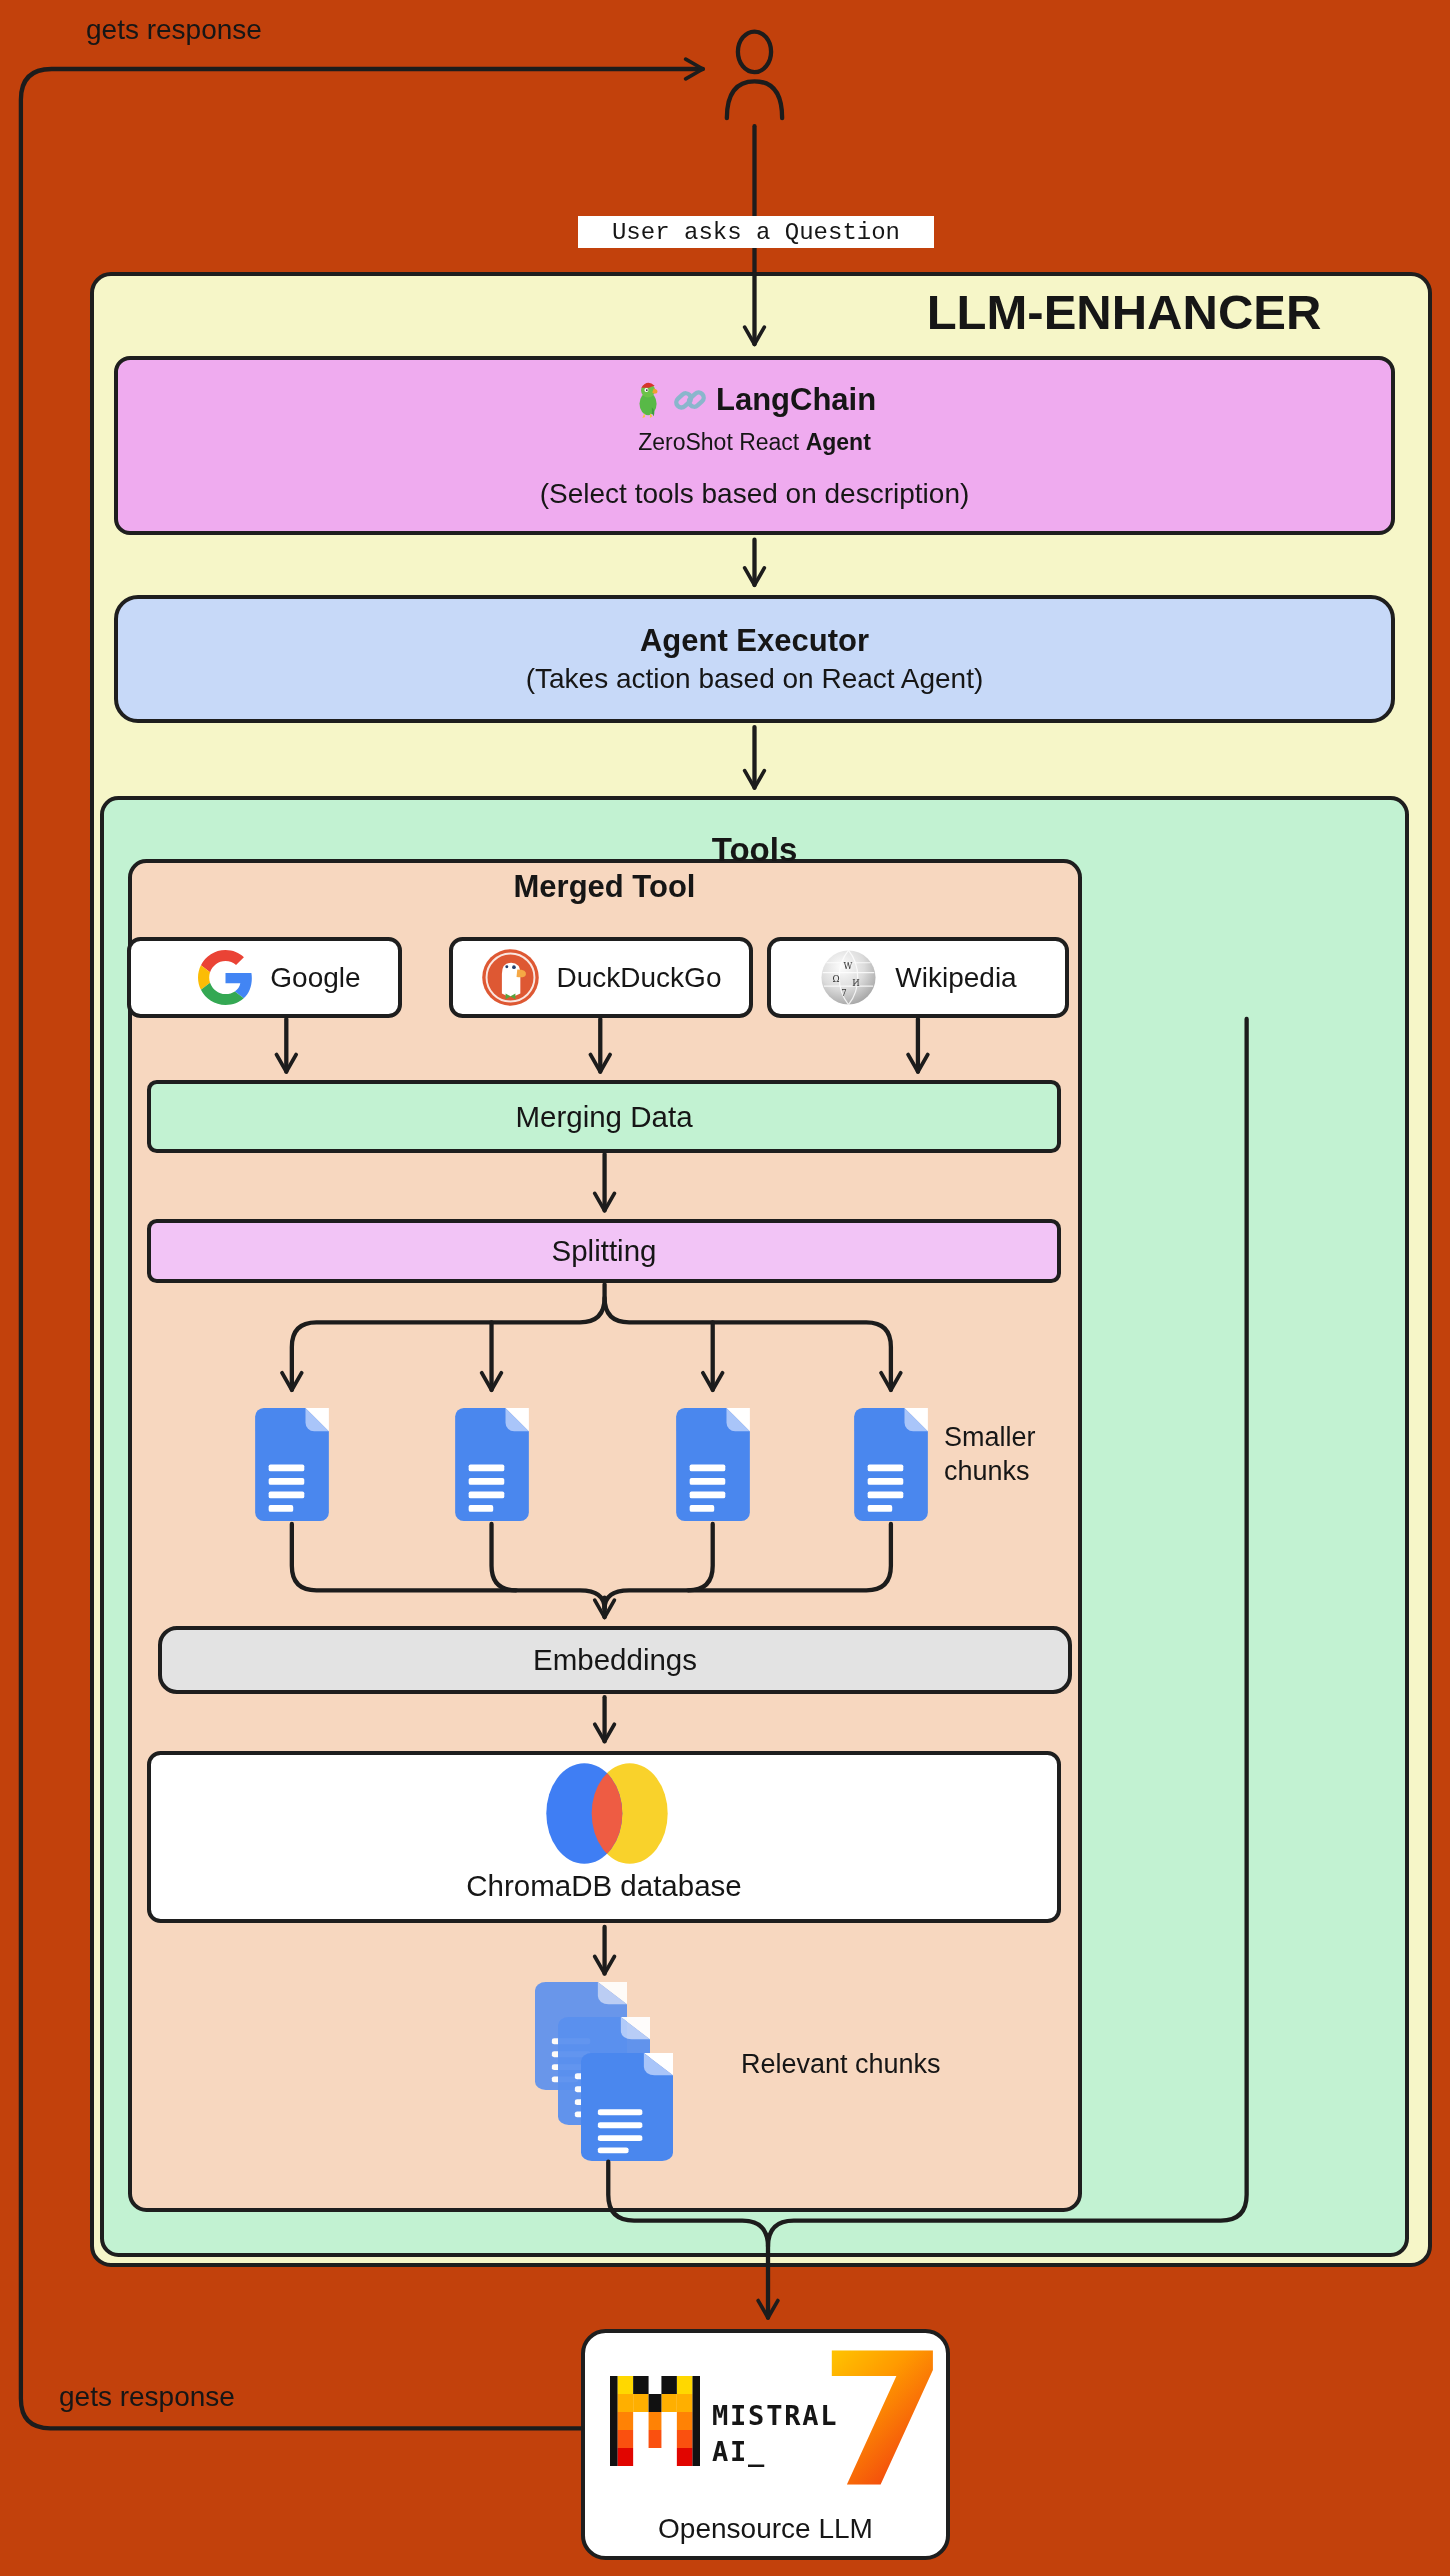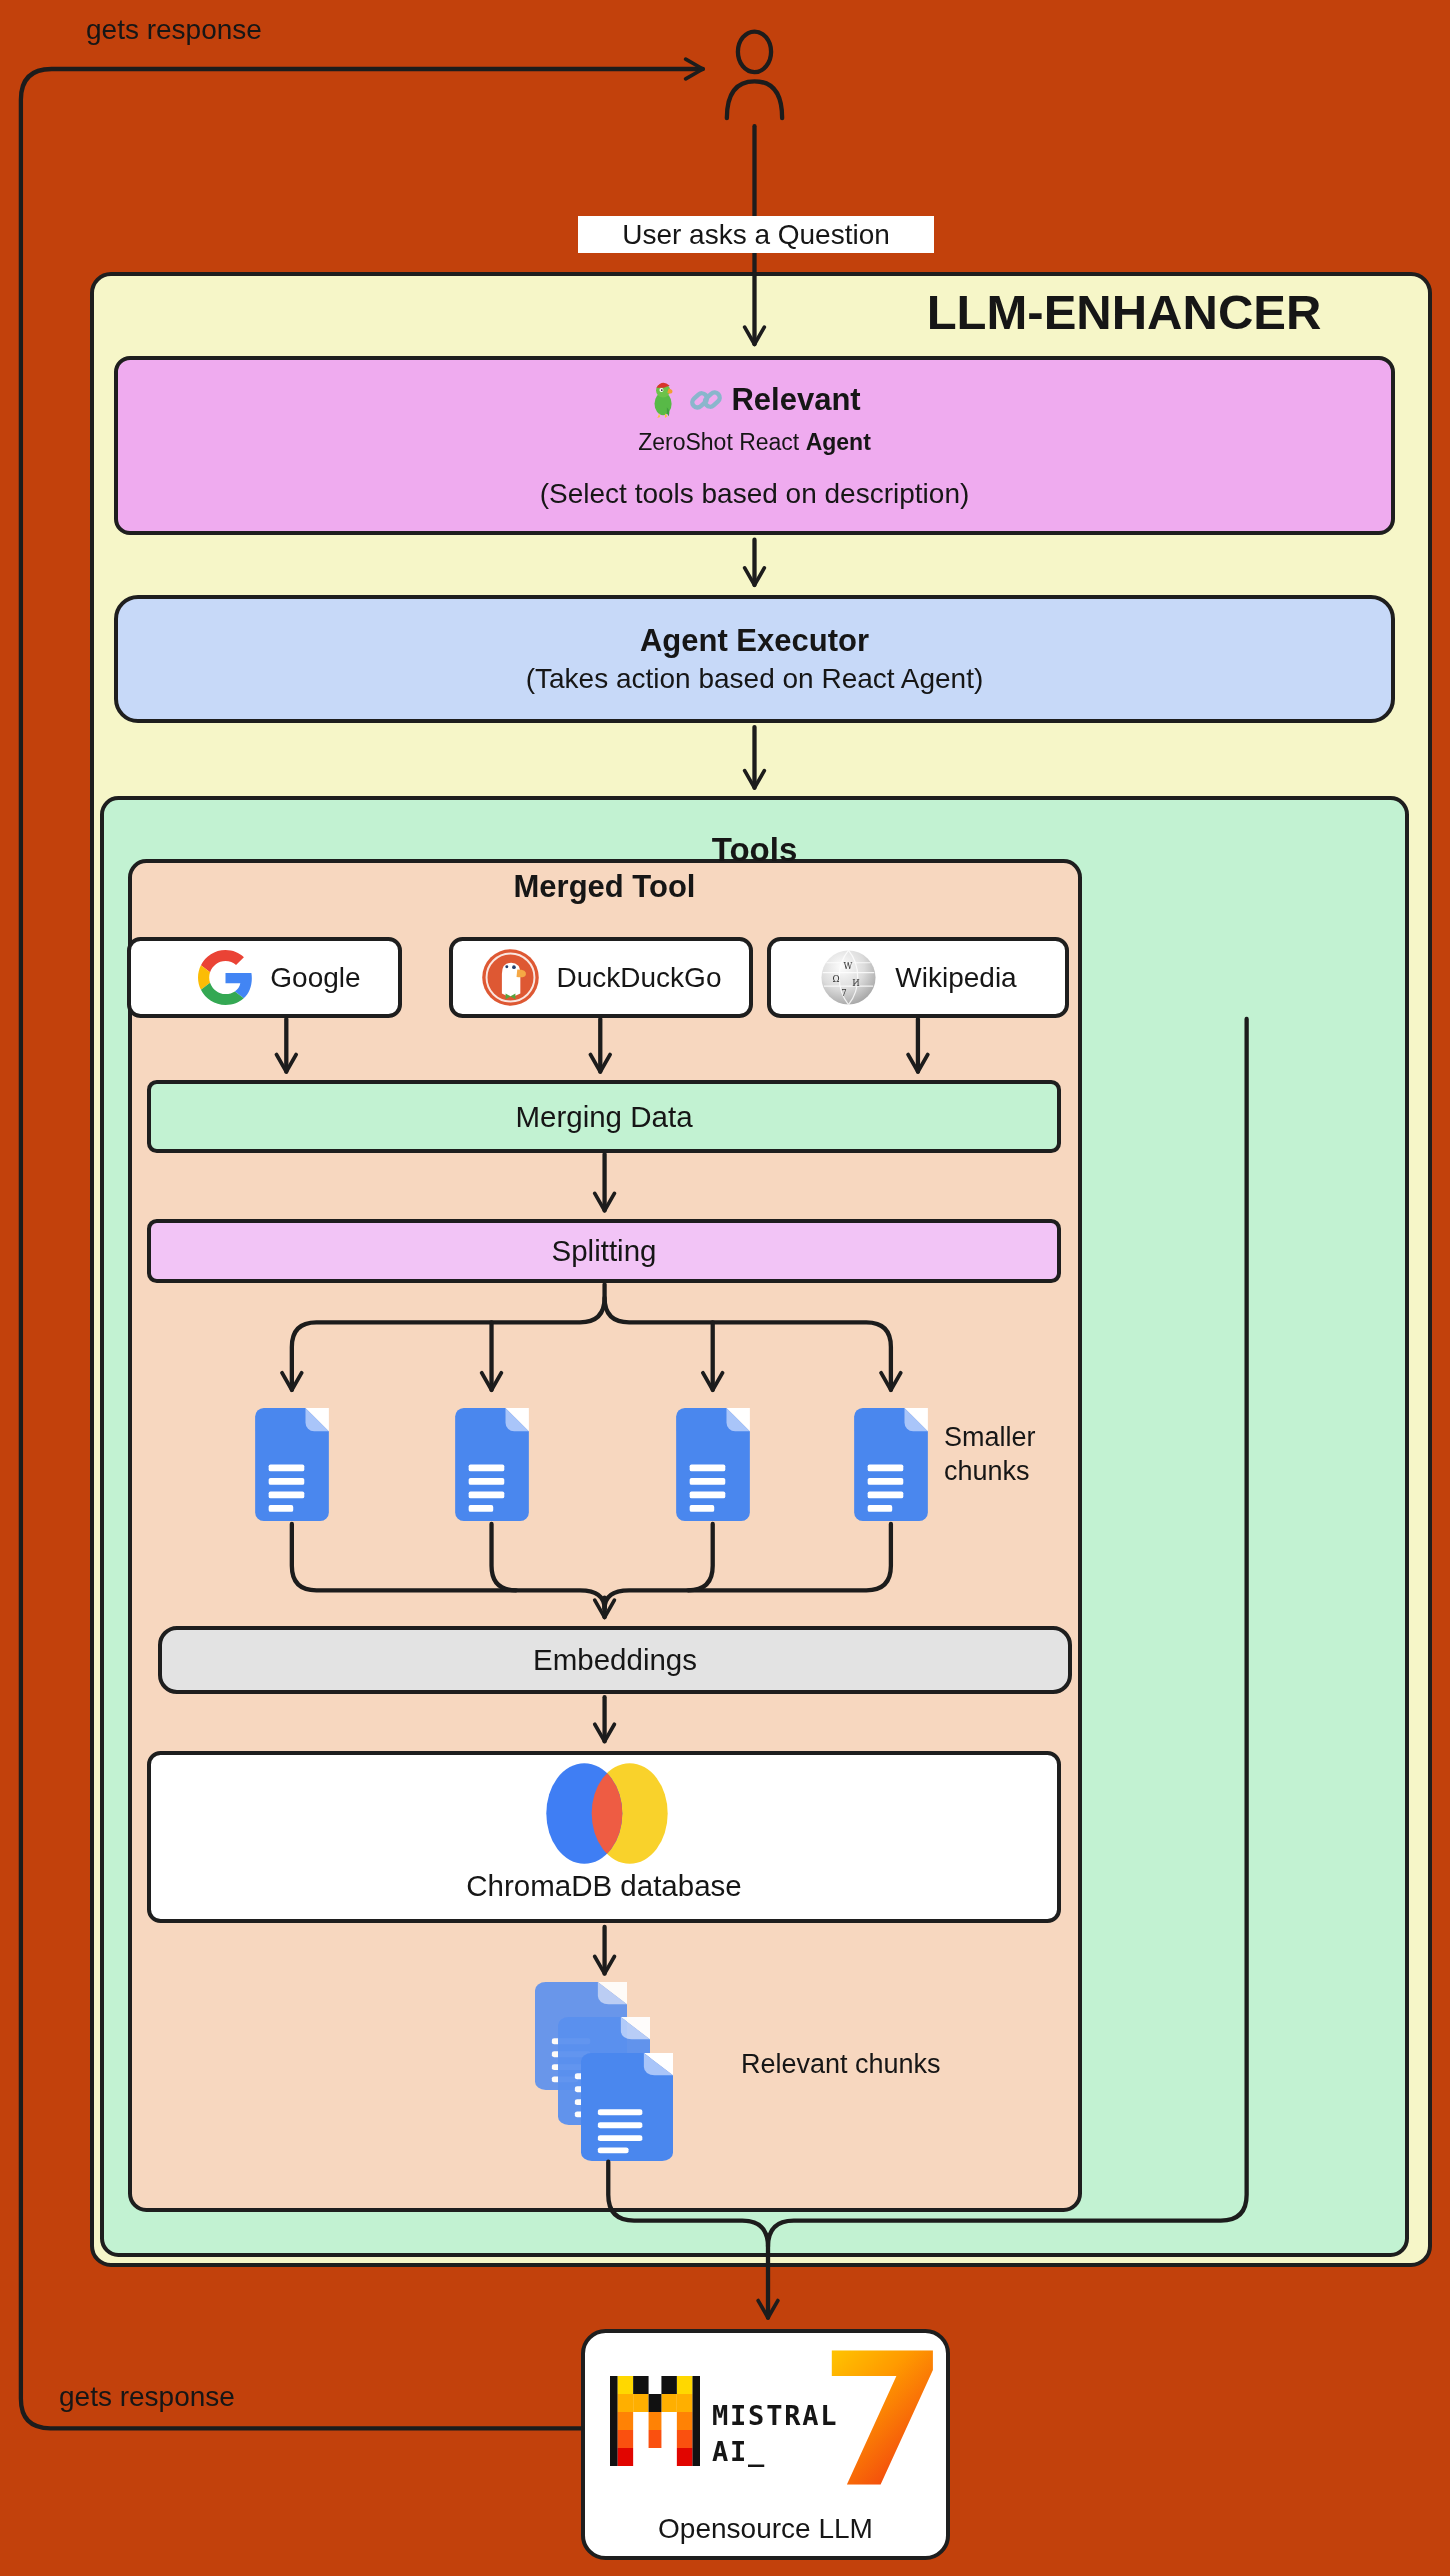--- a/index.html
+++ b/index.html
@@ -47,21 +47,21 @@
           </svg>
         </span>
         <span style="display:inline-flex;">
           <svg width="34" height="34" viewBox="0 0 40 40">
             <g fill="none" stroke="#8ab6cc" stroke-width="5.2">
               <rect x="3" y="14.5" width="19" height="12" rx="6" transform="rotate(-42 12.5 20.5)"></rect>
               <rect x="18" y="13.5" width="19" height="12" rx="6" transform="rotate(-42 27.5 19.5)"></rect>
             </g>
           </svg>
         </span>
-        <span>Relevant</span>
+        <span>LangChain</span>
       </div>
       <div style="font-size:23px;margin-top:10px;">
         <span>ZeroShot React </span><span style="font-weight:bold;">Agent</span>
       </div>
       <div class="subline" style="margin-top:22px;">(Select tools based on description)</div>
     </div>
   </div>
 
   <div class="box" style="left:114px;top:595px;width:1281px;height:128px;background:#c7d9f8;border-width:4.9px;border-radius:24px;z-index:2;">
     <div>
@@ -284,21 +284,21 @@
           <stop offset="1" stop-color="#c41a05"></stop>
         </linearGradient>
       </defs>
       <text x="105" y="245" text-anchor="middle" font-family="'DejaVu Sans',sans-serif" font-weight="bold" font-size="300" fill="url(#flame)">7</text>
     </svg>
   </div>
   <div class="lbl center" style="left:581px;top:2513px;width:369px;font-size:28px;justify-content:center;">Opensource LLM</div>
 
   <div class="lbl" style="left:59px;top:2381px;width:258px;font-size:28px;">gets response</div>
 
-  <div class="float-label" style="left:578px;top:216px;width:356px;font-size:28px;padding:2.5px 0;">User asks a Question</div>
+  <div class="float-label" style="left:578px;top:216px;width:356px;font-size:24px;padding:2.5px 0;font-family:Liberation Mono, monospace;">User asks a Question</div>
 
   <svg id="connectors" width="1450" height="2576" viewBox="0 0 2360 4192">
     <defs>
       <marker id="ah" viewBox="0 0 40 40" refX="36" refY="20" markerWidth="40" markerHeight="40" markerUnits="userSpaceOnUse" orient="auto">
         <path d="M8,4 L36,20 L8,36" fill="none" stroke="#1c1c1c" stroke-width="6" stroke-linecap="round" stroke-linejoin="round"></path>
       </marker>
     </defs>
     <g fill="none" stroke="#1c1c1c" stroke-width="7" stroke-linecap="round">
 
       <g>

